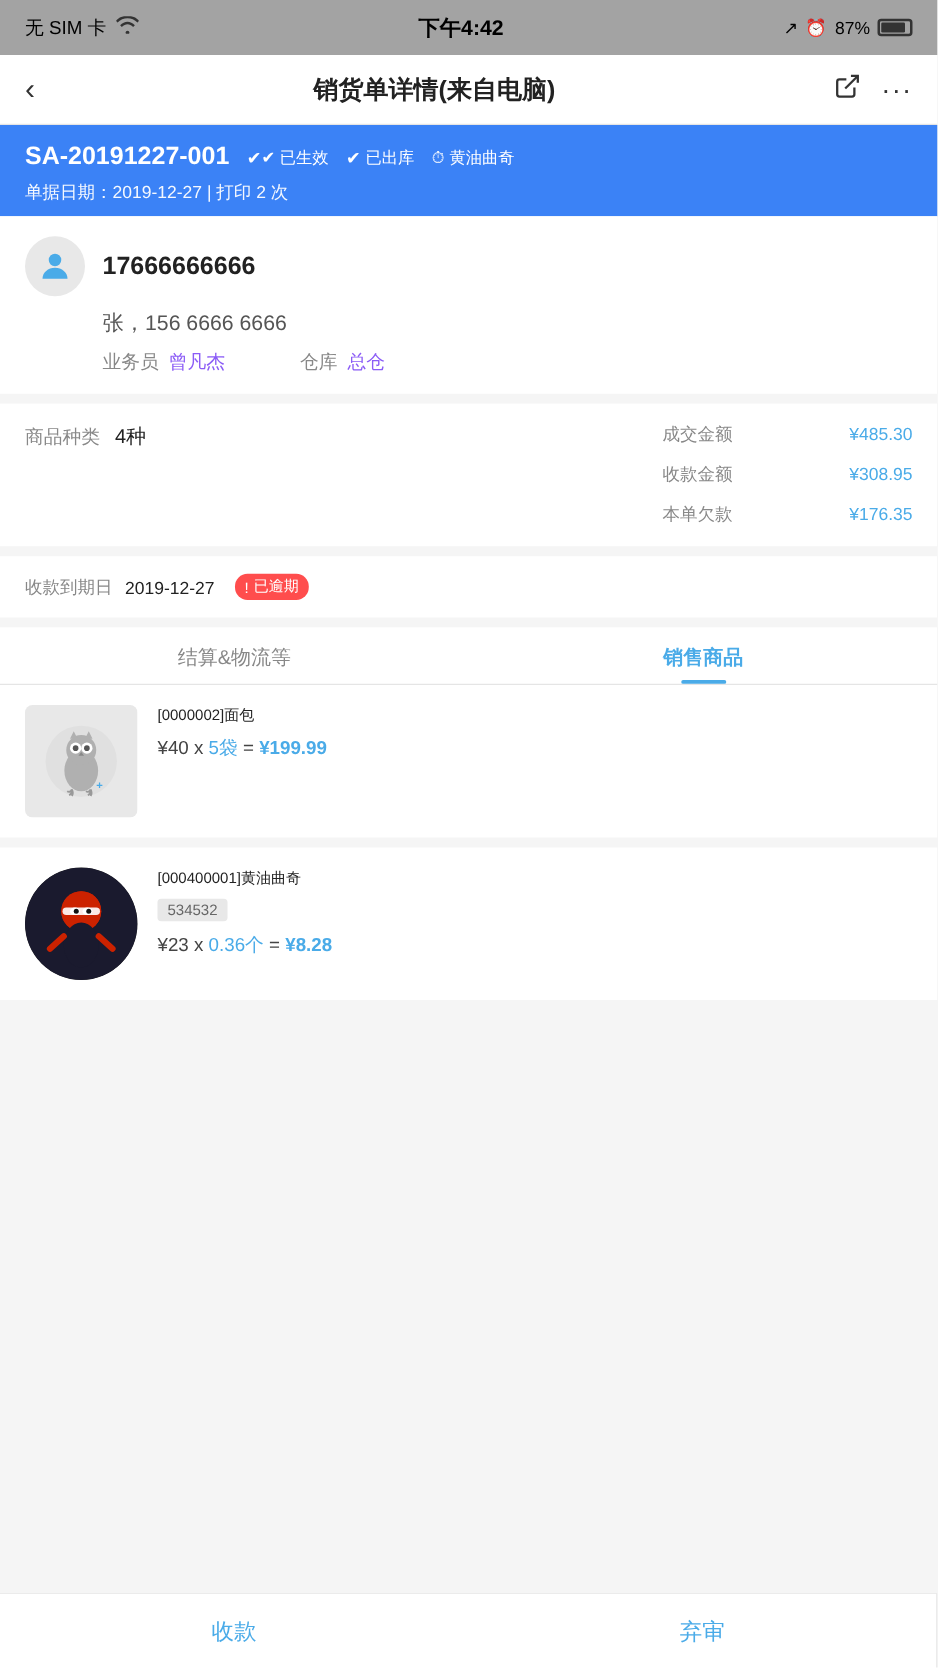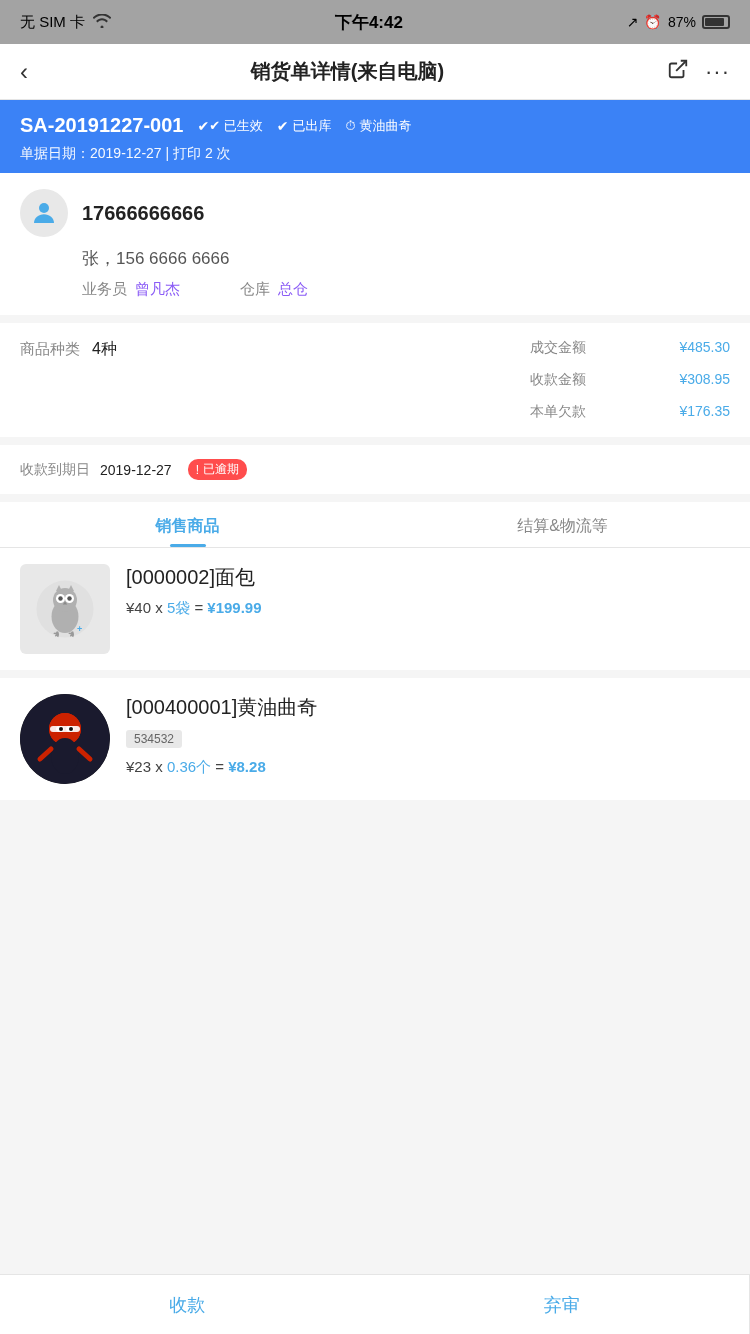--- a/index.html
+++ b/index.html
@@ -196,21 +196,21 @@
     }
     .product-thumb {
       width: 90px; height: 90px;
       border-radius: 6px;
       background: #f0f0f0;
       flex-shrink: 0;
       display: flex; align-items: center; justify-content: center;
       overflow: hidden;
     }
     .product-info { flex: 1; }
-    .product-name { font-size: 20px; color: #222; margin-bottom: 8px; font-weight: 500; }
+    .product-name { font-size: 12px; color: #222; margin-bottom: 8px; font-weight: 500; }
     .product-sku {
       display: inline-block;
       background: #e8e8e8;
       color: #666;
       font-size: 12px;
       padding: 2px 8px;
       border-radius: 3px;
       margin-bottom: 10px;
     }
     .product-price { font-size: 15px; color: #444; }
@@ -360,25 +360,25 @@
 <div class="due-section">
   <span class="due-label">收款到期日</span>
   <span class="due-date">2019-12-27</span>
   <span class="overdue-badge">
     <span>!</span>
     <span>已逾期</span>
   </span>
 </div>
 
 <div class="tabs">
+  <div class="tab">
+    <span>结算&amp;物流等</span>
+  </div>
   <div class="tab active">
     <span>销售商品</span>
-  </div>
-  <div class="tab">
-    <span>结算&amp;物流等</span>
   </div>
 </div>
 
 <div class="products-list">
 
   <div class="product-item">
     <div class="product-thumb">
       <div class="owl-placeholder">
         <svg width="60" height="60" viewBox="0 0 80 80" fill="none">
           <circle cx="40" cy="40" r="38" fill="#e0e0e0"></circle>

